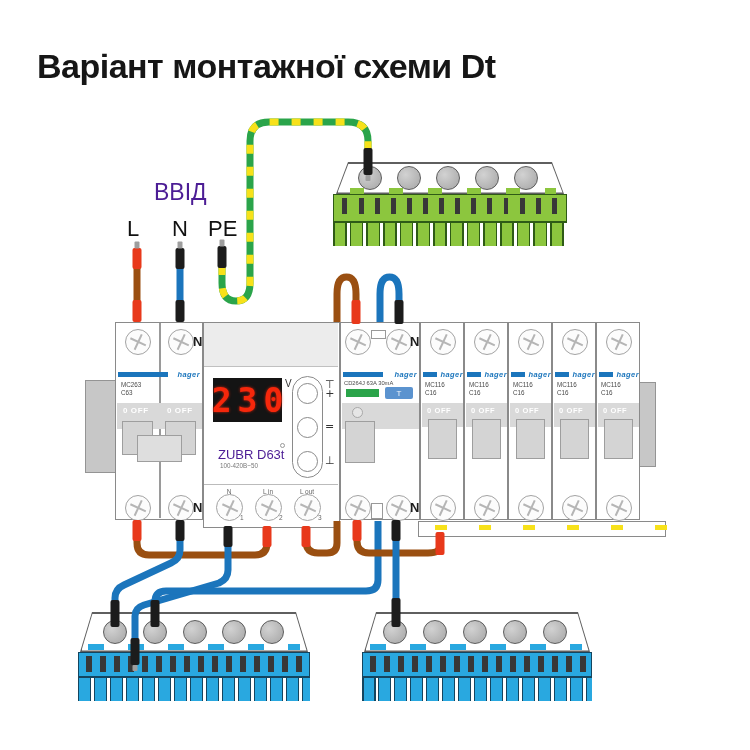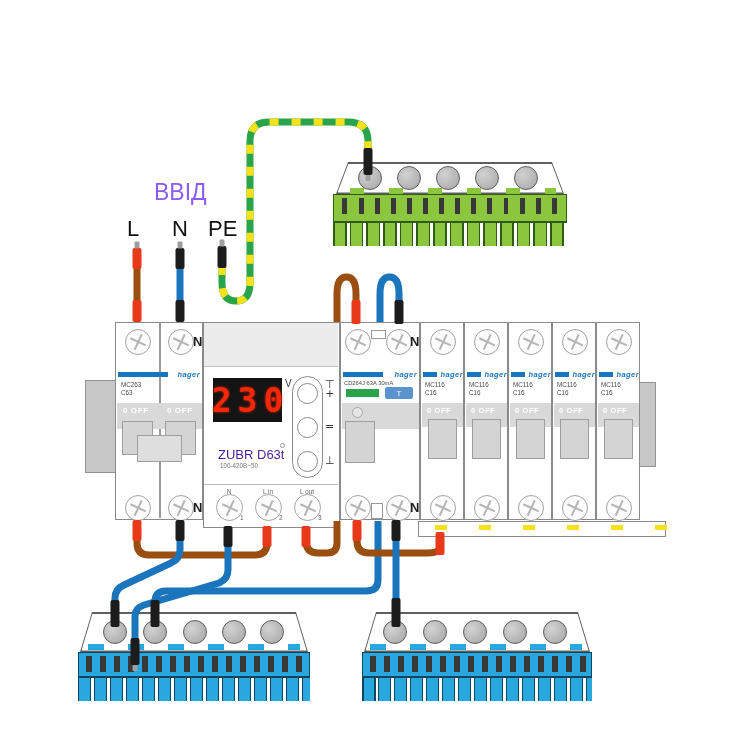--- a/index.html
+++ b/index.html
@@ -1,20 +1,20 @@
 <!DOCTYPE html>
 <html><head>
 <meta charset="utf-8">
 <style>
   html,body{margin:0;padding:0;background:#fff;}
   body{width:750px;height:750px;position:relative;overflow:hidden;
        font-family:"Liberation Sans",sans-serif;}
   .abs{position:absolute;box-sizing:border-box;}
   .title{font-size:34px;font-weight:bold;color:#161616;letter-spacing:-0.5px;}
-  .inlabel{font-size:23px;color:#8b5cf6;}
+  .inlabel{font-size:23px;color:#4c1d95;}
   .wire-label{font-size:22px;color:#111;}
   .rail{background:#c7c7c7;border:1px solid #949494;}
   
   .module{background:#fff;border:1.5px solid #8a8a8a;}
   .divider{background:#9a9a9a;}
   .screw{width:26px;height:26px;border-radius:50%;border:1.5px solid #a3a3a3;background:#fcfcfc;}
   .screw::before,.screw::after{content:"";position:absolute;left:50%;top:50%;width:17px;height:2.4px;background:#b5b5b5;}
   .screw::before{transform:translate(-50%,-50%) rotate(25deg);}
   .screw::after{transform:translate(-50%,-50%) rotate(115deg);}
   .nlab{font-size:13px;font-weight:bold;color:#1d1d1d;}
@@ -61,20 +61,21 @@
   .teeth-green{background:repeating-linear-gradient(90deg,#2e5b16 0 1.5px,#8cc63e 1.5px 12.2px,#2e5b16 12.2px 13.7px,#fff 13.7px 16.7px);border-top:1.5px solid #2e5b16;}
   .comb{background:#fff;border:1.5px solid #8a8a8a;}
   .combdash{background:repeating-linear-gradient(90deg,transparent 0 16px,#f7e11a 16px 28px,transparent 28px 44px);}
   .wire{fill:none;stroke-width:7;stroke-linejoin:round;}
 </style>
 </head>
 <body>
 
 <div class="abs" style="left:0;top:0;width:750px;height:750px;">
 
+  <div class="abs title" style="left:37px;top:47px;">Варіант монтажної схеми Dt</div>
   <div class="abs inlabel" style="left:154px;top:179px;">ВВІД</div>
   <div class="abs wire-label" style="left:127px;top:216px;">L</div>
   <div class="abs wire-label" style="left:172px;top:216px;">N</div>
   <div class="abs wire-label" style="left:208px;top:216px;">PE</div>
 
   <div class="abs rail" style="left:85px;top:380px;width:32px;height:93px;"></div>
   <div class="abs rail" style="left:639px;top:382px;width:17px;height:85px;"></div>
 
   <div class="abs" style="left:333px;top:162px;width:234px;height:84px;">
     <div class="abs" style="left:3px;top:0;width:228px;height:32px;">

